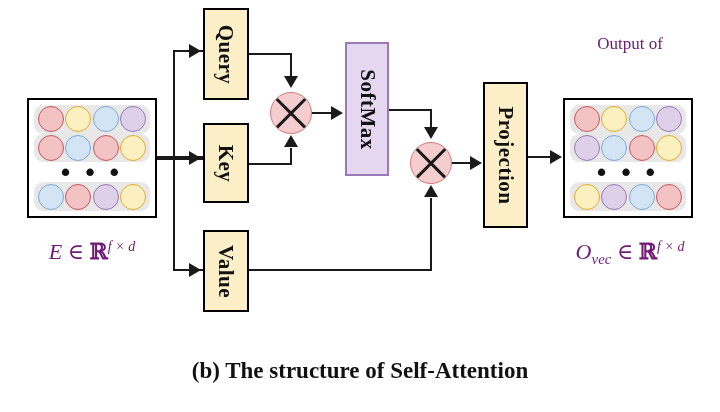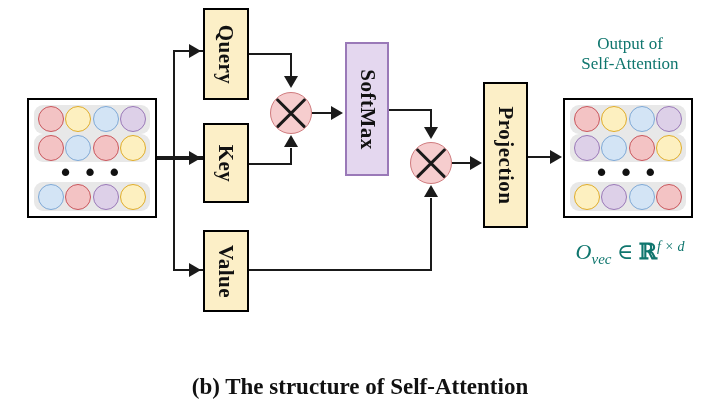--- a/index.html
+++ b/index.html
@@ -131,21 +131,21 @@
   }
   .arrow-u {
     border-left: 7px solid transparent;
     border-right: 7px solid transparent;
     border-bottom: 12px solid #1a1a1a;
   }
 
   
   .lbl {
     position: absolute;
-    color: #0f766e;
+    color: #701a75;
     text-align: center;
   }
   .math {
     font-family: "Liberation Serif", "DejaVu Serif", serif;
     font-size: 22px;
     font-style: italic;
     white-space: nowrap;
   }
   .math .up {
     font-style: italic;
@@ -200,24 +200,26 @@
     </div>
     <div class="dots-row">• • •</div>
     <div class="mrow">
       <span class="cell c-blue"></span>
       <span class="cell c-pink"></span>
       <span class="cell c-purple"></span>
       <span class="cell c-yellow"></span>
     </div>
   </div>
 
+  <div class="lbl math" style="left:27px; top:238px; width:130px;">
+    <span>E</span><span class="op"> ∈ </span><span class="rr">ℝ</span><span class="up">f × d</span>
+  </div>
 
   <div class="lbl head" style="left:560px; top:34px; width:140px;">
     <div>Output of</div>
-    <div>Self-Attention</div>
   </div>
 
   <div class="matrix" style="left:563px; top:98px; width:130px; height:120px;">
     <div class="mrow">
       <span class="cell c-pink"></span>
       <span class="cell c-yellow"></span>
       <span class="cell c-blue"></span>
       <span class="cell c-purple"></span>
     </div>
     <div class="mrow">
@@ -291,15 +293,15 @@
   <div class="hline" style="left:249px; top:269px; width:183px;"></div>
   <div class="vline" style="left:430px; top:198px; height:72px;"></div>
   <div class="arrow-u" style="left:424px; top:185px;"></div>
 
   <div class="hline" style="left:452px; top:162px; width:22px;"></div>
   <div class="arrow-r" style="left:470px; top:156px;"></div>
 
   <div class="hline" style="left:528px; top:156px; width:27px;"></div>
   <div class="arrow-r" style="left:550px; top:150px;"></div>
 
-  <div class="caption" style="left:0; top:374px;text-align:center;">(b) The structure  of Self-Attention</div>
+  <div class="caption" style="left:0; top:358px;text-align:center;">(b) The structure  of Self-Attention</div>
 
 </div>
 
 </body></html>

